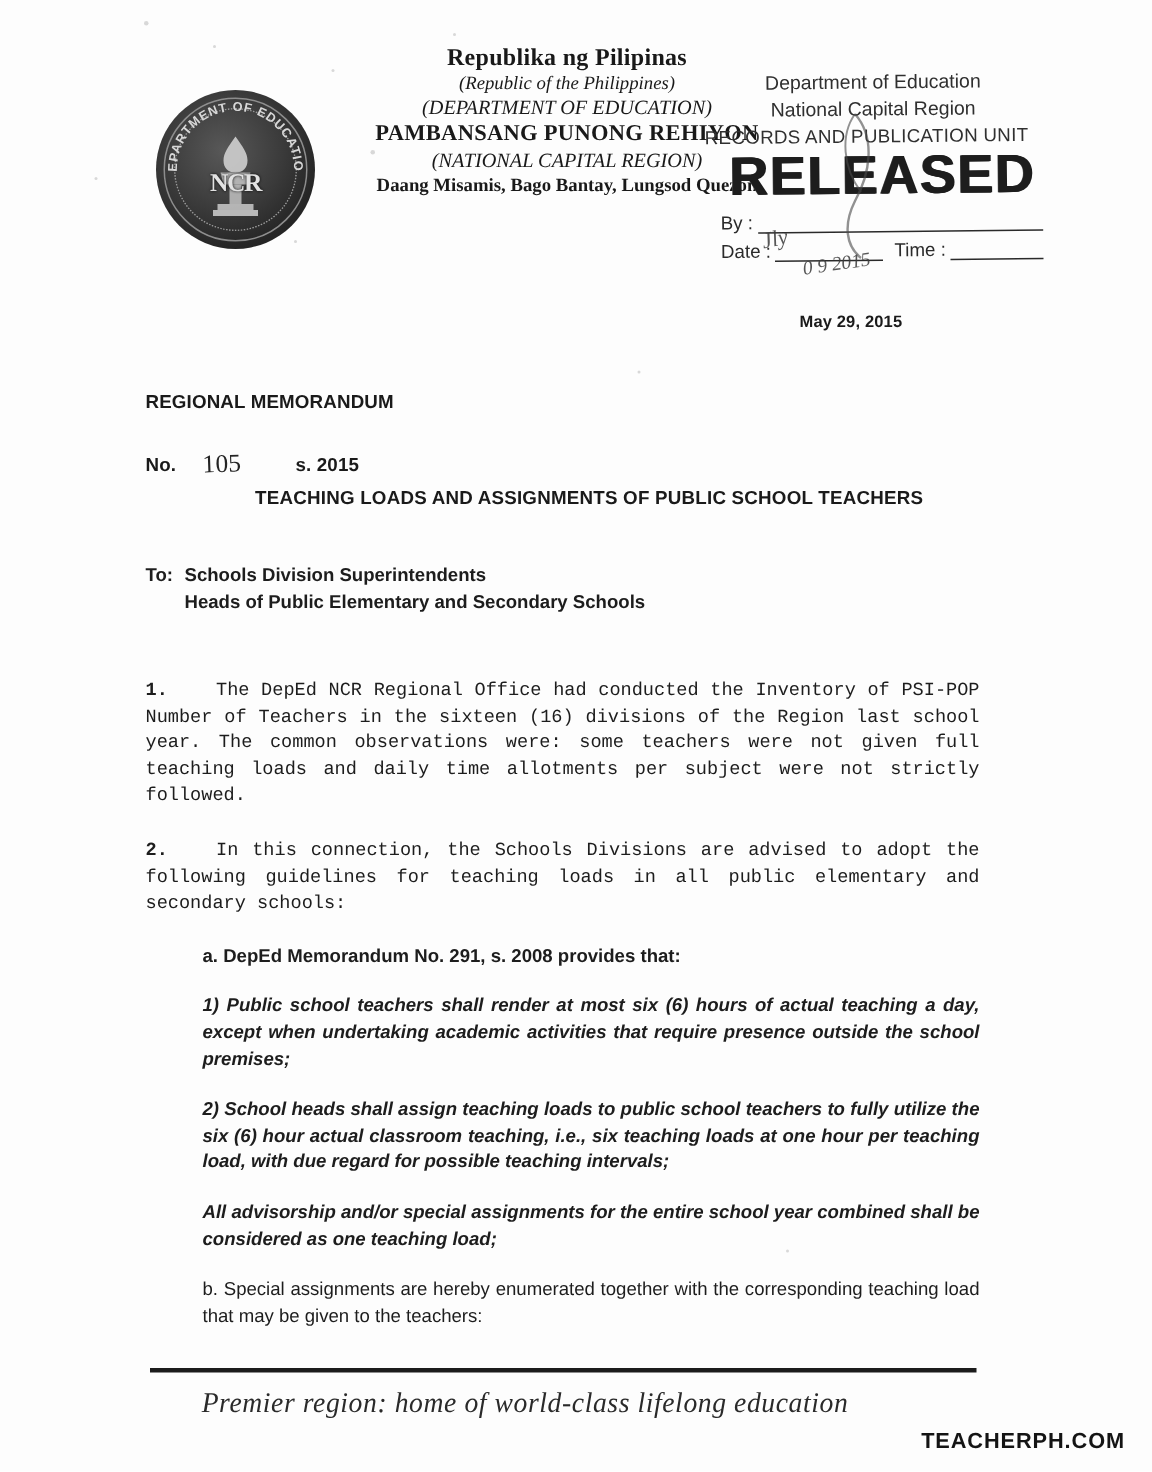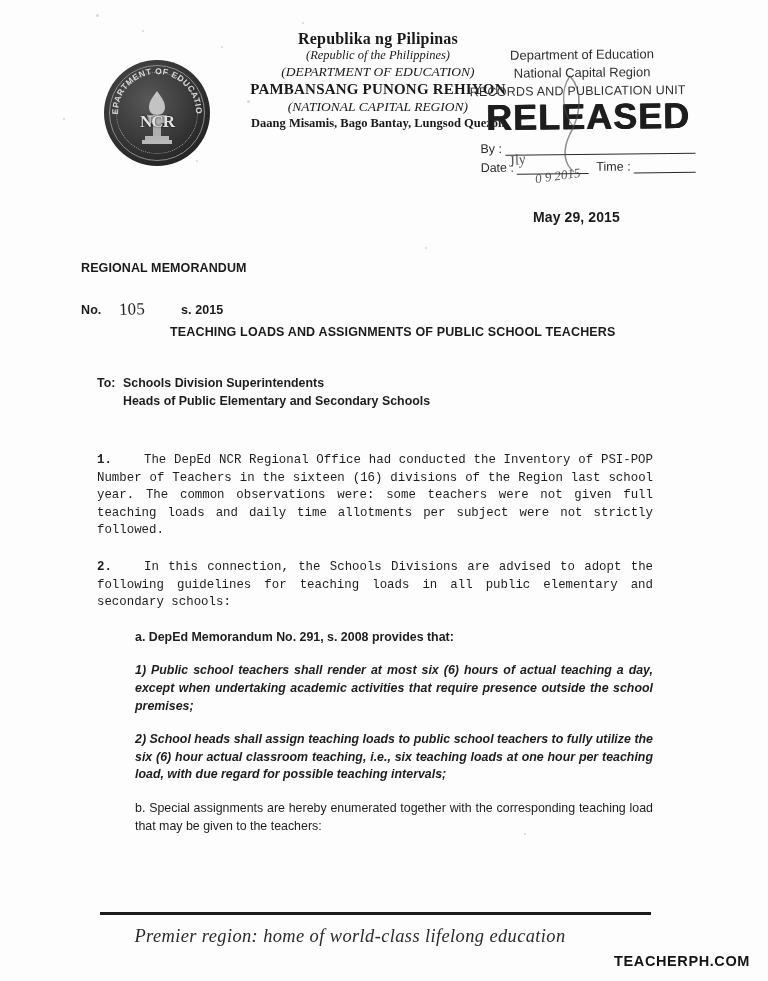--- a/index.html
+++ b/index.html
@@ -155,29 +155,29 @@
     font-family: "Liberation Serif", serif;
     color: #3b3b3b;
     font-style: italic;
     opacity: .85;
   }
 
   
   .doc-date {
     position: absolute;
     left: 533px; top: 209px;
-    font-size: 14px;
+    font-size: 11px;
     font-weight: bold;
     letter-spacing: .1px;
   }
 
   
   .memo-head {
     position: absolute;
-    left: 81px; top: 259px;
+    left: 97px; top: 259px;
     font-size: 12.5px;
     font-weight: bold;
     line-height: 19px;
     letter-spacing: .1px;
   }
   .memo-no-row { display: flex; align-items: baseline; margin-top: 21px; }
   .memo-no-label { width: 38px; }
   .memo-no-value {
     font-family: "Liberation Serif", serif;
     font-style: normal;
@@ -375,20 +375,21 @@
     <div class="para num" style="margin-top:19px;">
       <span class="num-marker">2.</span><span>In this connection, the Schools Divisions are advised to adopt the following guidelines for teaching loads in all public elementary and secondary schools:</span>
     </div>
 
     <div class="sub">a. DepEd Memorandum No. 291, s. 2008 provides that:</div>
 
     <div class="sub-italic">1) Public school teachers shall render at most six (6) hours of actual teaching a day, except when undertaking academic activities that require presence outside the school premises;</div>
 
     <div class="sub-italic">2) School heads shall assign teaching loads to public school teachers to fully utilize the six (6) hour actual classroom teaching, i.e., six teaching loads at one hour per teaching load, with due regard for possible teaching intervals;</div>
 
+    <div class="sub-italic">All advisorship and/or special assignments for the entire school year combined shall be considered as one teaching load;</div>
 
     <div class="sub-plain">b. Special assignments are hereby enumerated together with the corresponding teaching load that may be given to the teachers:</div>
   </div>
 
   <div class="footer-rule"></div>
   <div class="footer-tagline">Premier region: home of world-class lifelong education</div>
   <div class="watermark">TEACHERPH.COM</div>
 
 </div>
 

